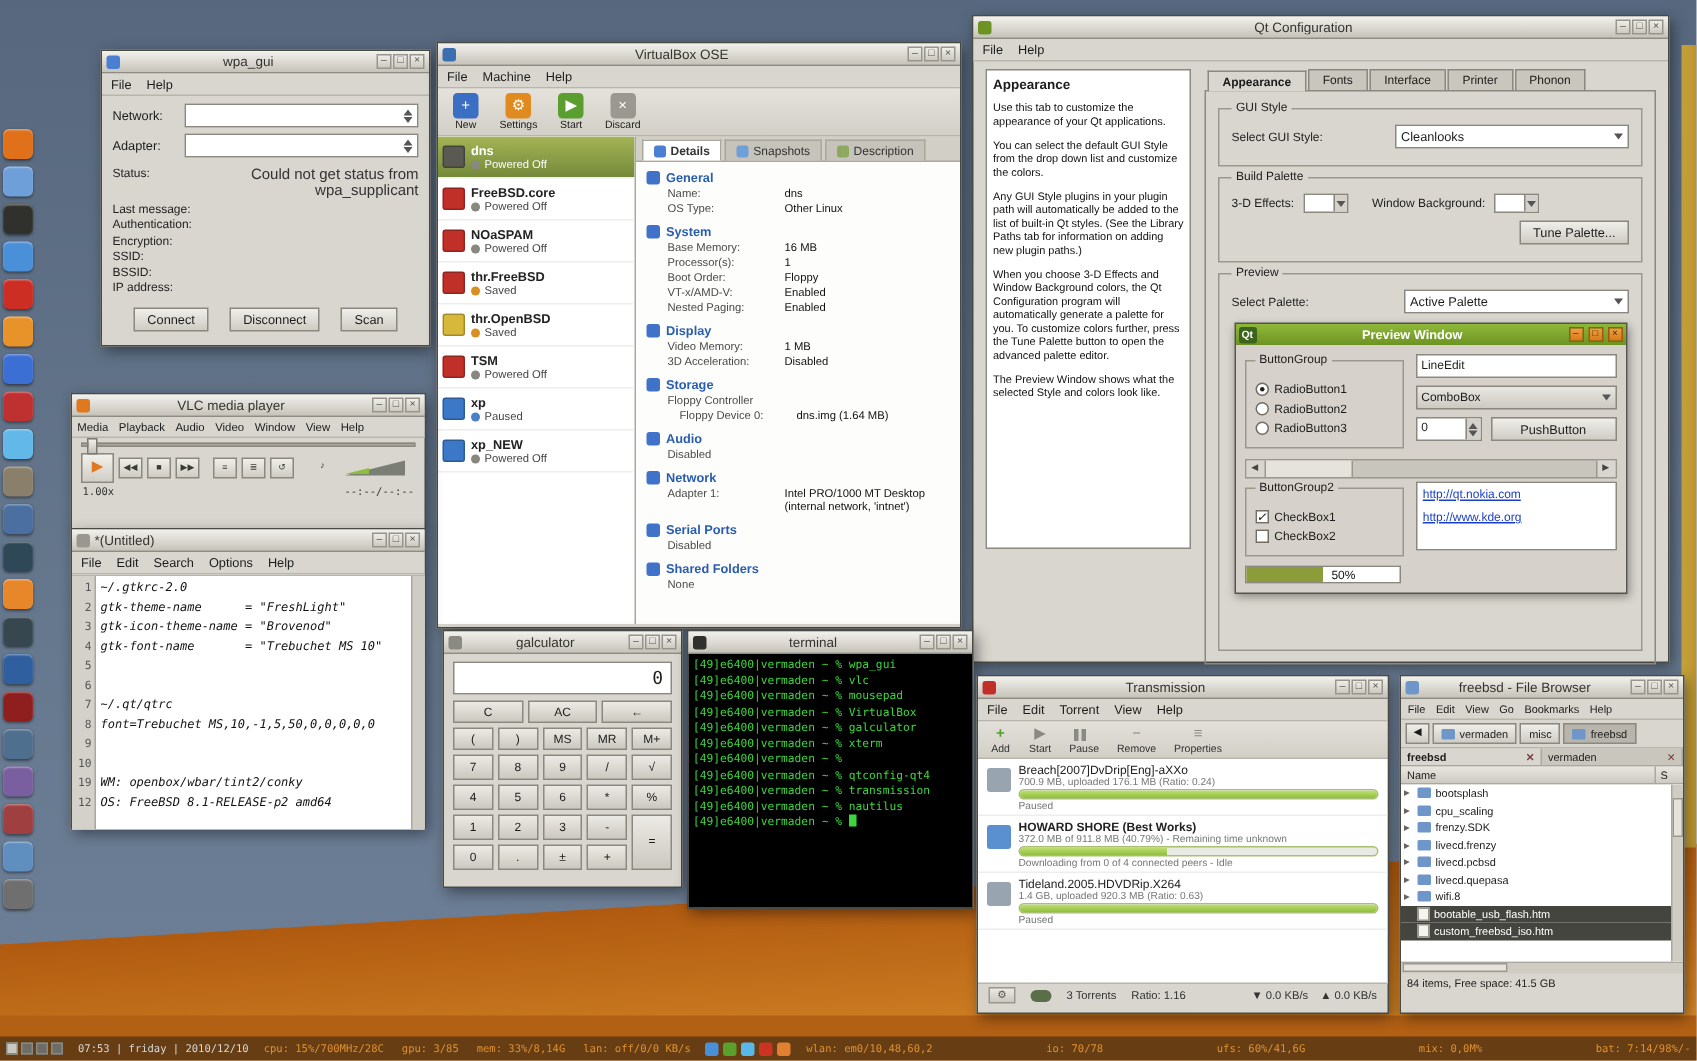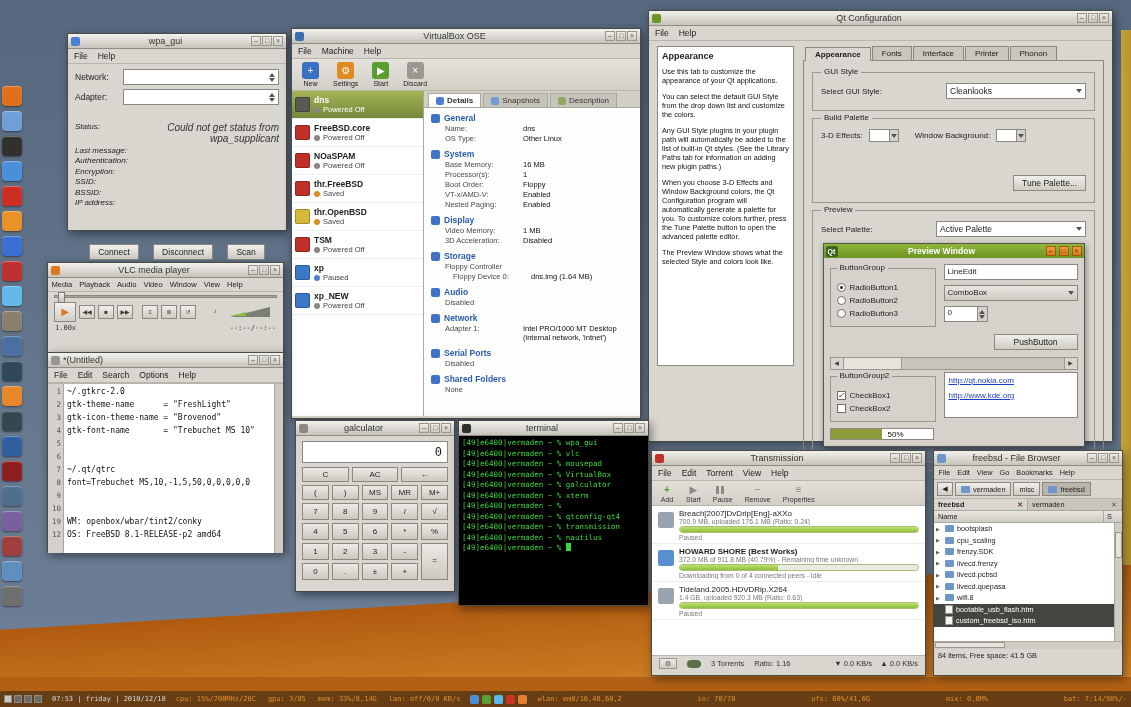--- a/index.html
+++ b/index.html
@@ -16,33 +16,33 @@
 
 .win{position:absolute;background:#d9d6cf;border:1px solid #4a4a44;box-shadow:2px 3px 9px rgba(0,0,0,.45);z-index:2;}
 .tbar{height:15px;display:flex;align-items:center;background:linear-gradient(#f2f1ec,#c6c3ba);border-bottom:1px solid #8f8c83;padding:0 3px;gap:3px;}
 .ticon{width:9px;height:9px;flex:none;border-radius:2px;}
 .ttl{flex:1;text-align:center;font-size:9px;color:#35342f;white-space:nowrap;overflow:hidden;}
 .ttl.left{text-align:left;}
 .wbtns{display:flex;gap:1px;flex:none;}
 .wb{width:10px;height:10px;border:1px solid #98958c;background:linear-gradient(#eeede8,#ccc9c0);font-size:7px;line-height:8px;text-align:center;color:#55534c;}
 .mbar{display:flex;background:#d9d6cf;border-bottom:1px solid #b8b5ac;padding:0 1px;}
 .mbar span{padding:2px 5px;font-size:8.5px;}
-.btn{display:inline-block;border:1px solid #8b8880;background:linear-gradient(#efeee9,#cfccc4);padding:2px 8px;font-size:8.5px;text-align:center;margin-top:28px;}
+.btn{display:inline-block;border:1px solid #8b8880;background:linear-gradient(#efeee9,#cfccc4);padding:2px 8px;font-size:8.5px;text-align:center;}
 .combo{display:flex;align-items:center;border:1px solid #8b8880;background:#fff;height:16px;font-size:8.5px;padding:0 3px;position:relative;}
 .combo .sp{margin-left:auto;display:flex;flex-direction:column;gap:1px;padding-left:3px;}
 .tri-up{width:0;height:0;border-left:3px solid transparent;border-right:3px solid transparent;border-bottom:4px solid #555;}
 .tri-dn{width:0;height:0;border-left:3px solid transparent;border-right:3px solid transparent;border-top:4px solid #555;}
 .mono{font-family:"DejaVu Sans Mono",monospace;}
 
 
 .wpa-body{padding:5px 7px;}
 .wpa-row{display:flex;align-items:center;margin-bottom:4px;}
 .wpa-row .lbl{width:48px;font-size:8.5px;}
 .wpa-row .combo{flex:1;}
-.wpa-status{margin-top:17px;font-style:italic;}
+.wpa-status{margin-top:6px;}
 .srow{display:flex;margin-bottom:1.5px;}
 .srow .sk{width:70px;font-size:8px;color:#222;}
 .srow .sv{flex:1;font-size:10px;color:#333;text-align:right;}
 .wpa-btns{display:flex;justify-content:space-evenly;margin-top:9px;}
 
 
 .vlc-seek{display:flex;align-items:center;padding:3px 6px;}
 .groove{flex:1;height:3px;background:#a8a49c;border:1px solid #8b8880;position:relative;}
 .handle{position:absolute;left:3px;top:-4px;width:7px;height:11px;background:linear-gradient(#f0efe9,#c4c1b8);border:1px solid #7c7a72;}
 .vlc-ctl{display:flex;align-items:center;gap:3px;padding:1px 6px;}
@@ -52,21 +52,21 @@
 .vwedge i{position:absolute;bottom:1px;left:0;width:0;height:0;border-bottom:10px solid #7a7e74;border-left:40px solid transparent;}
 .vwedge b{position:absolute;bottom:1px;left:0;width:16px;height:10px;overflow:hidden;}
 .vwedge b i{border-bottom-color:#8fbe3f;}
 .vlc-foot{display:flex;justify-content:space-between;padding:1px 7px;font-size:7px;color:#333;}
 
 
 .ed-body{display:flex;height:170px;background:#fff;border-top:1px solid #b8b5ac;}
 .gutter{width:16px;background:#d4d1ca;border-right:1px solid #aaa79e;text-align:right;padding:1px 2px 0 0;}
 .gutter span{display:block;font-size:7.5px;line-height:13px;color:#555;}
 .ed-text{flex:1;padding:1px 0 0 3px;overflow:hidden;}
-.ed-text div{font-size:8px;line-height:13px;white-space:pre;min-height:13px;color:#111;}
+.ed-text div{font-size:8px;line-height:13px;white-space:pre;min-height:13px;color:#111;font-style:italic;}
 .ed-vsb{width:9px;background:#cfccc4;border-left:1px solid #aaa79e;}
 
 
 .vb-tools{display:flex;gap:14px;padding:3px 10px;border-bottom:1px solid #b8b5ac;background:linear-gradient(#e4e2db,#d2cfc7);}
 .vtool{display:flex;flex-direction:column;align-items:center;gap:1px;}
 .vtool .vico{width:17px;height:17px;border-radius:3px;color:#fff;font-size:10px;line-height:17px;text-align:center;}
 .vtool .vlabel{font-size:7px;color:#222;}
 .vb-main{display:flex;height:325px;}
 .vb-list{width:132px;background:#fff;border-right:1px solid #aaa79e;overflow:hidden;}
 .vmi{display:flex;align-items:center;gap:4px;padding:4px 3px;border-bottom:1px solid #eee;}
@@ -709,21 +709,21 @@
         <span class="qtab">Fonts</span>
         <span class="qtab">Interface</span>
         <span class="qtab">Printer</span>
         <span class="qtab">Phonon</span>
       </div>
       <div class="qframe">
         <div class="grp">
           <span class="legend">GUI Style</span>
           <div class="qrow">
             <span class="ql">Select GUI Style:</span>
-            <span class="combo" style="width:140px;margin-left:auto;">
+            <span class="combo" style="width:156px;margin-left:auto;">
                 <span>Cleanlooks</span>
                 <span class="sp">
                   <i class="tri-dn"></i>
                 </span>
               </span>
           </div>
         </div>
         <div class="grp">
           <span class="legend">Build Palette</span>
           <div class="qrow">

